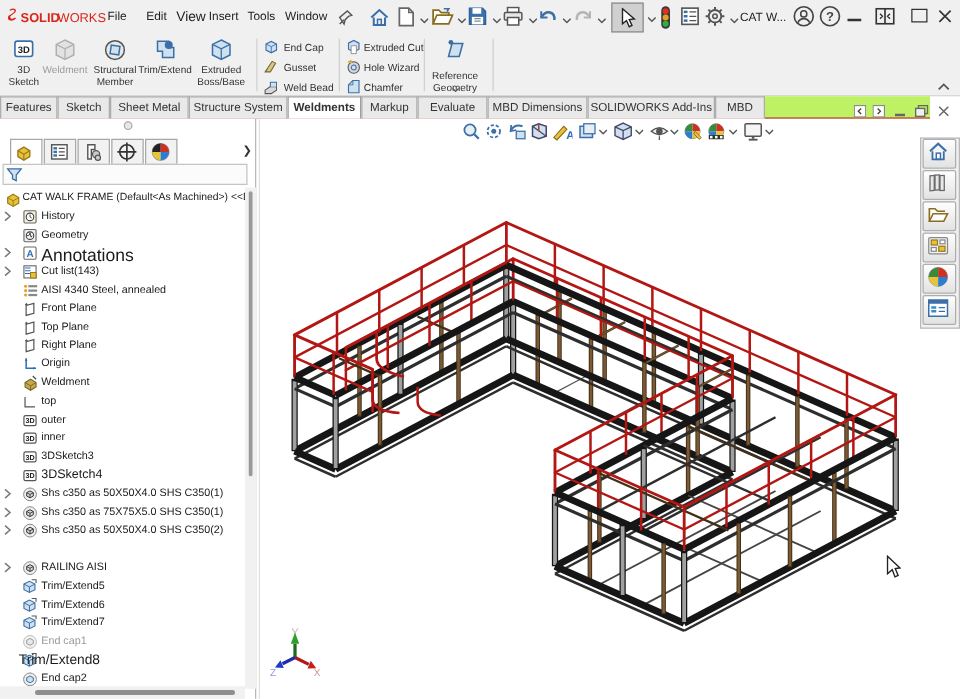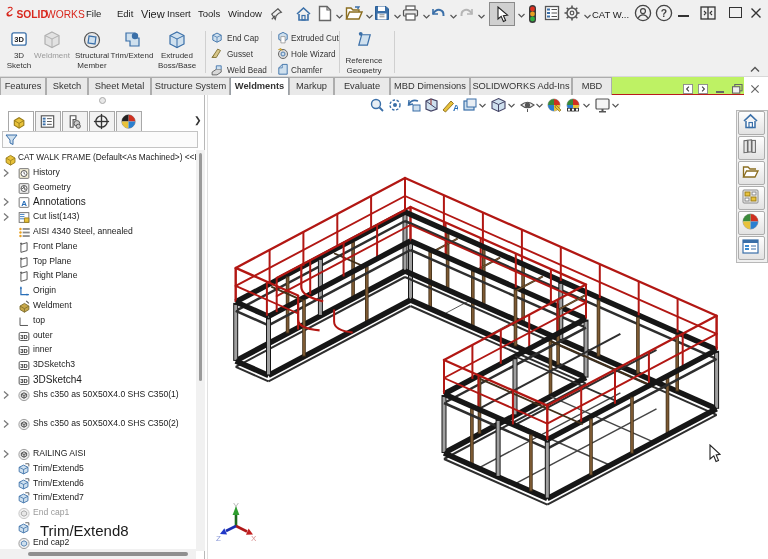--- a/index.html
+++ b/index.html
@@ -324,21 +324,21 @@
         <div class="txt" style="left:33px;color:#1a1a1a;font-size:8.6px">Geometry</div>
       </div>
       <div class="trow" style="top:44px">
         <svg class="icon" style="left:3px;top:3px" width="6" height="8" viewBox="0 0 6 8">
           <path d="M1 0.5 L5 4 L1 7.5" fill="none" stroke="#777" stroke-width="1.2"></path>
         </svg>
         <svg class="icon" style="left:17px;top:0px" width="14" height="15" viewBox="0 0 15 17">
           <rect x="2" y="3" width="11" height="11" rx="1" fill="#fff" stroke="#666" stroke-width="1"></rect>
           <text x="7.5" y="12" font-size="9" font-weight="bold" fill="#2a6fb8" text-anchor="middle" font-family="Liberation Sans">A</text>
         </svg>
-        <div class="txt" style="left:33px;color:#1a1a1a;font-size:10px">Annotations</div>
+        <div class="txt" style="left:33px;color:#1a1a1a;font-size:14px">Annotations</div>
       </div>
       <div class="trow" style="top:59px">
         <svg class="icon" style="left:3px;top:3px" width="6" height="8" viewBox="0 0 6 8">
           <path d="M1 0.5 L5 4 L1 7.5" fill="none" stroke="#777" stroke-width="1.2"></path>
         </svg>
         <svg class="icon" style="left:17px;top:0px" width="14" height="15" viewBox="0 0 15 17">
           <rect x="2" y="3" width="11" height="11" fill="#fff" stroke="#666" stroke-width="1"></rect>
           <path d="M3 5 L8 5 M3 7.5 L8 7.5 M3 10 L8 10" stroke="#2a6fb8" stroke-width="1"></path>
           <path d="M8 9 L13 9 L13 14 L8 14 Z" fill="#e8c23a" stroke="#9a7d1a"></path>
         </svg>
@@ -430,20 +430,31 @@
         <svg class="icon" style="left:3px;top:3px" width="6" height="8" viewBox="0 0 6 8">
           <path d="M1 0.5 L5 4 L1 7.5" fill="none" stroke="#777" stroke-width="1.2"></path>
         </svg>
         <svg class="icon" style="left:17px;top:0px" width="14" height="15" viewBox="0 0 15 17">
           <circle cx="7.5" cy="8.5" r="5.8" fill="#eee" stroke="#888" stroke-width="0.9"></circle>
           <path d="M4.5 7 L7.5 5.4 L10.5 7 L10.5 10 L7.5 11.6 L4.5 10 Z" fill="#d8d8d8" stroke="#333" stroke-width="0.9"></path>
           <path d="M4.5 7 L7.5 8.6 L10.5 7 M7.5 8.6 L7.5 11.6" fill="none" stroke="#333" stroke-width="0.8"></path>
         </svg>
         <div class="txt" style="left:33px;color:#1a1a1a;font-size:8.6px">Shs c350 as 50X50X4.0 SHS C350(1)</div>
       </div>
+      <div class="trow" style="top:252px">
+        <svg class="icon" style="left:3px;top:3px" width="6" height="8" viewBox="0 0 6 8">
+          <path d="M1 0.5 L5 4 L1 7.5" fill="none" stroke="#777" stroke-width="1.2"></path>
+        </svg>
+        <svg class="icon" style="left:17px;top:0px" width="14" height="15" viewBox="0 0 15 17">
+          <circle cx="7.5" cy="8.5" r="5.8" fill="#eee" stroke="#888" stroke-width="0.9"></circle>
+          <path d="M4.5 7 L7.5 5.4 L10.5 7 L10.5 10 L7.5 11.6 L4.5 10 Z" fill="#d8d8d8" stroke="#333" stroke-width="0.9"></path>
+          <path d="M4.5 7 L7.5 8.6 L10.5 7 M7.5 8.6 L7.5 11.6" fill="none" stroke="#333" stroke-width="0.8"></path>
+        </svg>
+        <div class="txt" style="left:33px;color:#1a1a1a;font-size:8.6px">Shs c350 as 75X75X5.0 SHS C350(1)</div>
+      </div>
       <div class="trow" style="top:266px">
         <svg class="icon" style="left:3px;top:3px" width="6" height="8" viewBox="0 0 6 8">
           <path d="M1 0.5 L5 4 L1 7.5" fill="none" stroke="#777" stroke-width="1.2"></path>
         </svg>
         <svg class="icon" style="left:17px;top:0px" width="14" height="15" viewBox="0 0 15 17">
           <circle cx="7.5" cy="8.5" r="5.8" fill="#eee" stroke="#888" stroke-width="0.9"></circle>
           <path d="M4.5 7 L7.5 5.4 L10.5 7 L10.5 10 L7.5 11.6 L4.5 10 Z" fill="#d8d8d8" stroke="#333" stroke-width="0.9"></path>
           <path d="M4.5 7 L7.5 8.6 L10.5 7 M7.5 8.6 L7.5 11.6" fill="none" stroke="#333" stroke-width="0.8"></path>
         </svg>
         <div class="txt" style="left:33px;color:#1a1a1a;font-size:8.6px">Shs c350 as 50X50X4.0 SHS C350(2)</div>
@@ -489,21 +500,21 @@
           <path d="M4.5 7 L7.5 5.4 L10.5 7 L10.5 10 L7.5 11.6 L4.5 10 Z" fill="#e8e8e8" stroke="#999" stroke-width="0.9"></path>
         </svg>
         <div class="txt" style="left:33px;color:#9a9a9a;font-size:8.6px">End cap1</div>
       </div>
       <div class="trow" style="top:370px">
         <svg class="icon" style="left:17px;top:0px" width="14" height="15" viewBox="0 0 15 17">
           <path d="M2 6 L7 3.5 L12 6 L12 11 L7 13.5 L2 11 Z" fill="#cfe0ee" stroke="#3a6fa8" stroke-width="1"></path>
           <path d="M2 6 L7 8.5 L12 6 M7 8.5 L7 13.5" fill="none" stroke="#3a6fa8" stroke-width="0.9"></path>
           <path d="M9 2 L13 2 L13 5" fill="none" stroke="#555" stroke-width="1"></path>
         </svg>
-        <div class="txt" style="left:40px;color:#1a1a1a;font-size:15px">Trim/Extend8</div>
+        <div class="txt" style="left:15px;color:#1a1a1a;font-size:11px">Trim/Extend8</div>
       </div>
       <div class="trow" style="top:385px">
         <svg class="icon" style="left:17px;top:0px" width="14" height="15" viewBox="0 0 15 17">
           <circle cx="7.5" cy="8.5" r="5.8" fill="#eee" stroke="#888" stroke-width="0.9"></circle>
           <path d="M4.5 7 L7.5 5.4 L10.5 7 L10.5 10 L7.5 11.6 L4.5 10 Z" fill="#cfe0ee" stroke="#3a6fa8" stroke-width="0.9"></path>
         </svg>
         <div class="txt" style="left:33px;color:#1a1a1a;font-size:8.6px">End cap2</div>
       </div>
     </div>
     <div style="position:absolute;left:196px;top:55px;width:9px;height:401px;background:#f1f1f1"></div>

